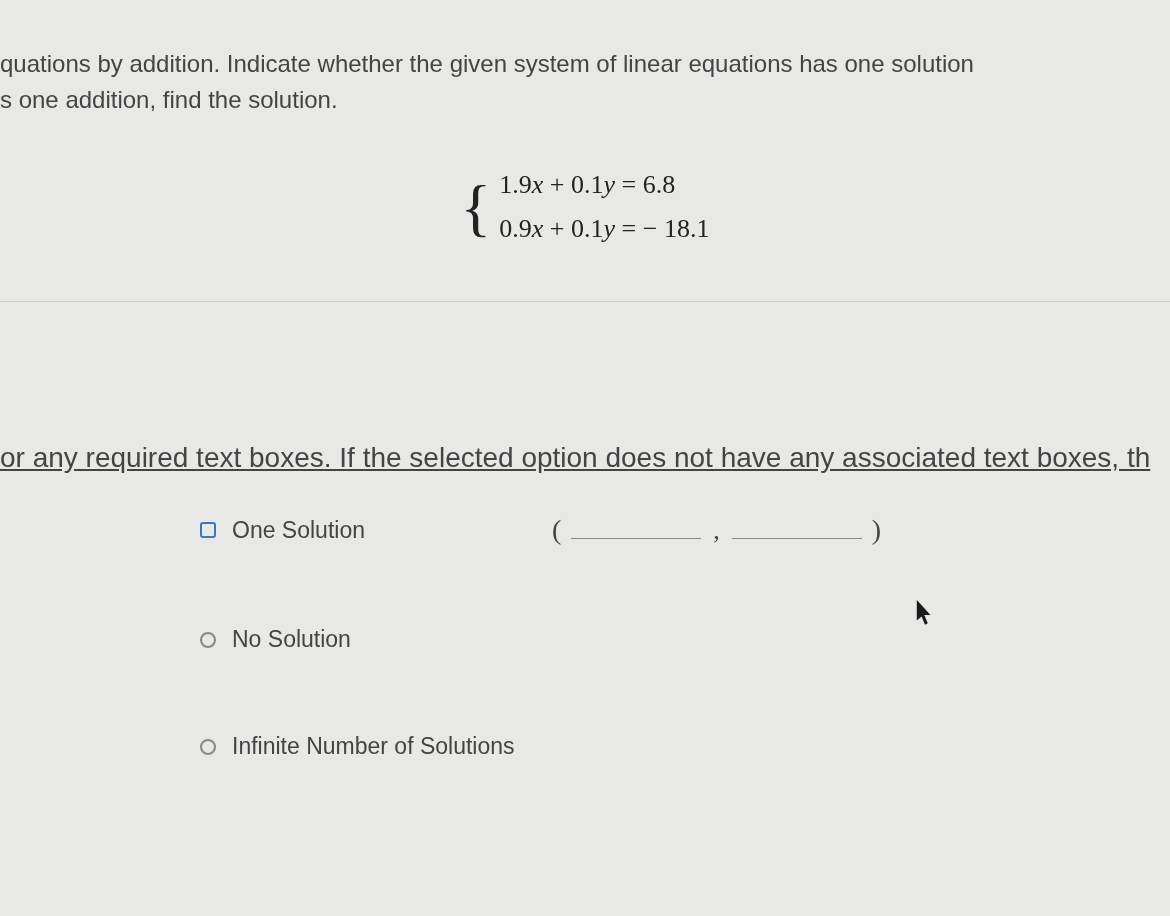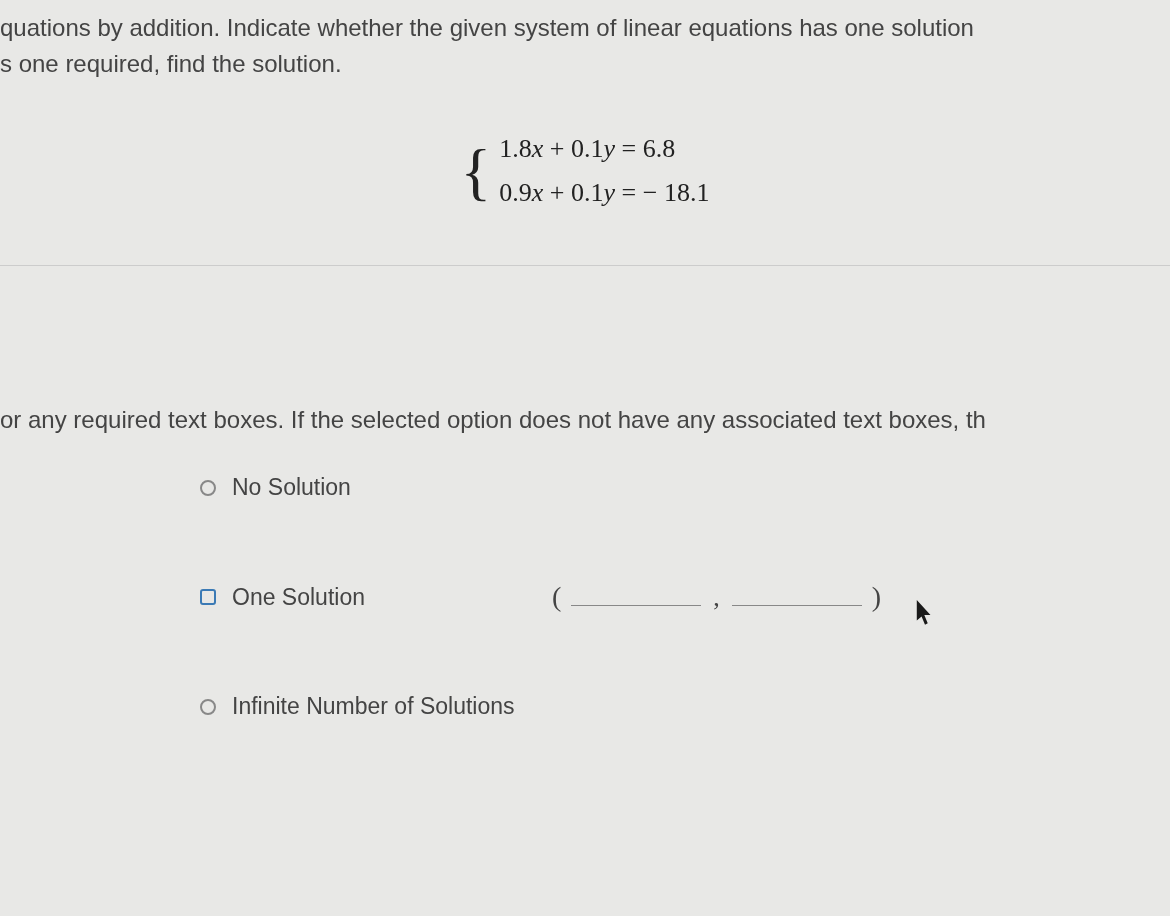--- a/index.html
+++ b/index.html
@@ -17,20 +17,21 @@
       position: relative;
     }
     .content {
       padding: 0;
     }
     .question-text {
       font-size: 24px;
       line-height: 1.5;
       color: #444;
       padding: 10px 0 20px 0;
+      margin-top: 36px;
     }
     .equation-block {
       text-align: center;
       font-family: 'Cambria Math', 'Times New Roman', serif;
       font-size: 26px;
       color: #222;
       padding: 25px 0 50px 0;
       display: flex;
       justify-content: center;
       align-items: center;
@@ -51,23 +52,24 @@
     }
     .divider {
       border: none;
       border-top: 1px solid #ccc;
       margin: 0;
     }
     .gap {
       height: 140px;
     }
     .instruction {
-      font-size: 24px;
+      font-size: 28px;
       color: #444;
       padding: 0 0 40px 0;
+      text-decoration: underline;
     }
     .options {
       padding-left: 200px;
     }
     .option-row {
       display: flex;
       align-items: center;
       margin-bottom: 80px;
       font-size: 23px;
       color: #444;
@@ -125,59 +127,59 @@
     .italic-var {
       font-style: italic;
     }
   </style>
 </head>
 <body>
 
 <div class="content">
   <div class="question-text">
     <span>quations by addition. Indicate whether the given system of linear equations has one solution</span><br>
-    <span>s one required, find the solution.</span>
+    <span>s one addition, find the solution.</span>
   </div>
 
   <div class="equation-block">
     <span class="brace">{</span>
     <div class="equations">
       <div class="eq-line">
-        <span>1.8</span><span class="italic-var">x</span><span> + 0.1</span><span class="italic-var">y</span><span> = 6.8</span>
+        <span>1.9</span><span class="italic-var">x</span><span> + 0.1</span><span class="italic-var">y</span><span> = 6.8</span>
       </div>
       <div class="eq-line">
         <span>0.9</span><span class="italic-var">x</span><span> + 0.1</span><span class="italic-var">y</span><span> = − 18.1</span>
       </div>
     </div>
   </div>
 
   <hr class="divider">
 
   <div class="gap"></div>
 
   <div class="instruction">
     <span>or any required text boxes. If the selected option does not have any associated text boxes, th</span>
   </div>
 
   <div class="options">
     <div class="option-row">
-      <span class="radio"></span>
-      <span class="option-label">No Solution</span>
-    </div>
-
-    <div class="option-row">
       <span class="checkbox"></span>
       <span class="option-label">One Solution</span>
       <span class="paren-group">
         <span class="paren">(</span>
         <span class="field"></span>
         <span class="comma">,</span>
         <span class="field"></span>
         <span class="paren">)</span>
       </span>
+    </div>
+
+    <div class="option-row">
+      <span class="radio"></span>
+      <span class="option-label">No Solution</span>
     </div>
 
     <div class="option-row" style="margin-bottom:8px">
       <span class="radio"></span>
       <span class="option-label">Infinite Number of Solutions</span>
     </div>
   </div>
 </div>
 
 <div class="cursor-icon">

